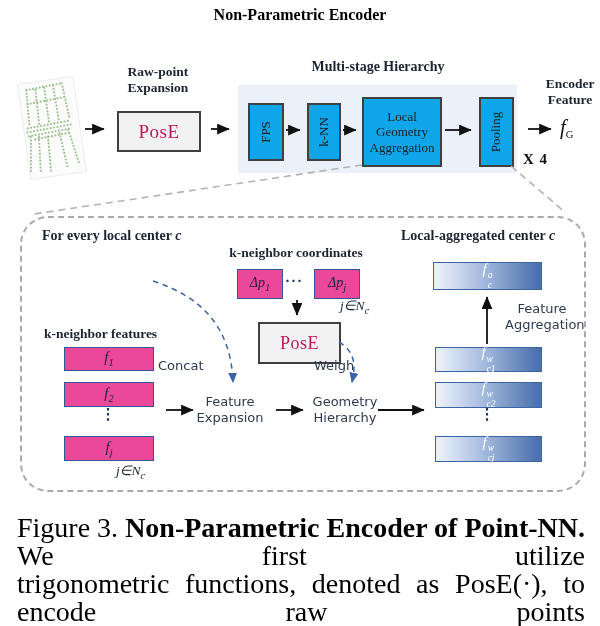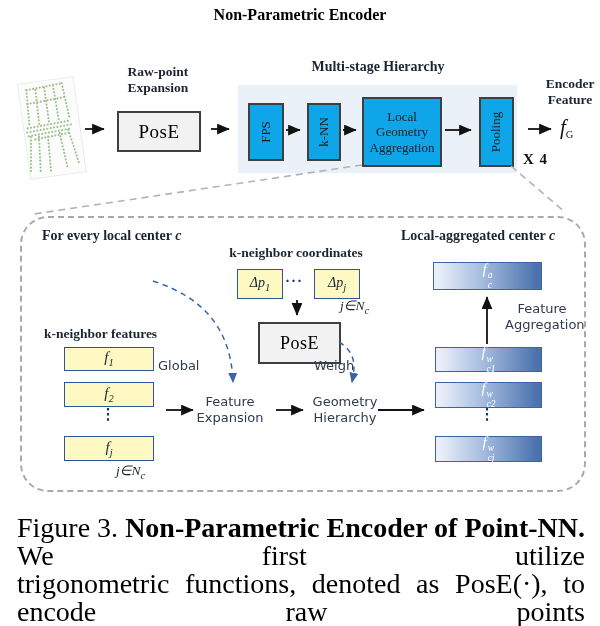--- a/index.html
+++ b/index.html
@@ -5,26 +5,26 @@
   html,body{margin:0;padding:0;background:#ffffff;}
   .fig{position:relative;width:600px;height:626px;background:#fff;overflow:hidden;
        font-family:"Liberation Serif",serif;color:#1b2430;}
   .abs{position:absolute;}
   .ctr{display:flex;align-items:center;justify-content:center;}
   .slabel{font-weight:bold;font-size:13.5px;line-height:16px;color:#1b2430;}
   .slabel-lg{font-weight:bold;font-size:14px;color:#1b2430;white-space:nowrap;}
   .title{width:600px;text-align:center;font-weight:bold;font-size:16px;color:#000;}
   .graybox{background:#f2f2f2;border:2.5px solid #3f3f3f;}
   .whitebox{background:#0ea5e9;border:2px solid #3f3f3f;}
-  .lightbox{background:#fef9c3;border:1.5px solid #2e5596;}
+  .lightbox{background:#ec4899;border:1.5px solid #2e5596;}
   .darkbox{background:#35599e;border:1.5px solid #24457f;color:#fff;}
   .gradbox{background:linear-gradient(90deg,#e9eff9 4%,#a5bbdf 45%,#4c72ad 96%);
            border:1.5px solid #3c63a4;color:#fff;}
   .bluepanel{background:#eaf1f8;}
-  .posetext{font-size:19px;color:#000000;letter-spacing:.5px;font-family:Liberation Serif, serif;}
+  .posetext{font-size:19px;color:#be185d;letter-spacing:.5px;font-family:Liberation Serif, serif;}
   .vtext{transform:rotate(-90deg);white-space:nowrap;font-size:13px;color:#1f1f1f;}
   .lga-line{font-size:13px;line-height:15.5px;color:#1f1f1f;text-align:center;}
   .mi{font-style:italic;font-family:"Liberation Serif",serif;}
   .math{font-style:italic;font-size:15px;}
   .math-dk{font-style:italic;font-size:15px;color:#18233a;}
   .msub{font-size:10.5px;font-style:italic;vertical-align:-4px;line-height:1;}
   .stack{display:inline-flex;flex-direction:column;align-items:flex-start;
          font-size:9.5px;line-height:1.05;font-style:italic;vertical-align:-4.5px;margin-left:1px;}
   .comic{font-family:"DejaVu Sans",sans-serif;font-size:13px;line-height:15.5px;
          color:#2e3b4e;text-align:center;}
@@ -141,21 +141,21 @@
     <span class="math-dk" style="font-size:14px;"><span class="mi">Δp</span><span class="msub">j</span></span>
   </div>
   <div class="abs" style="left:340px;top:297px;font-size:13.5px;">
     <span class="mi">j∈N</span><span class="msub">c</span>
   </div>
 
   <div class="abs ctr graybox" style="left:258px;top:322px;width:79px;height:38px;">
     <span class="posetext" style="font-size:18px;">PosE</span>
   </div>
 
-  <div class="abs comic-s" style="left:158px;top:358px;">Global</div>
+  <div class="abs comic-s" style="left:158px;top:358px;">Concat</div>
   <div class="abs comic-s" style="left:314px;top:358px;">Weigh</div>
 
   <div class="abs comic" style="left:195px;top:394px;width:70px;">
     <div>Feature</div>
     <div>Expansion</div>
   </div>
   <div class="abs comic" style="left:308px;top:394px;width:74px;">
     <div>Geometry</div>
     <div>Hierarchy</div>
   </div>

